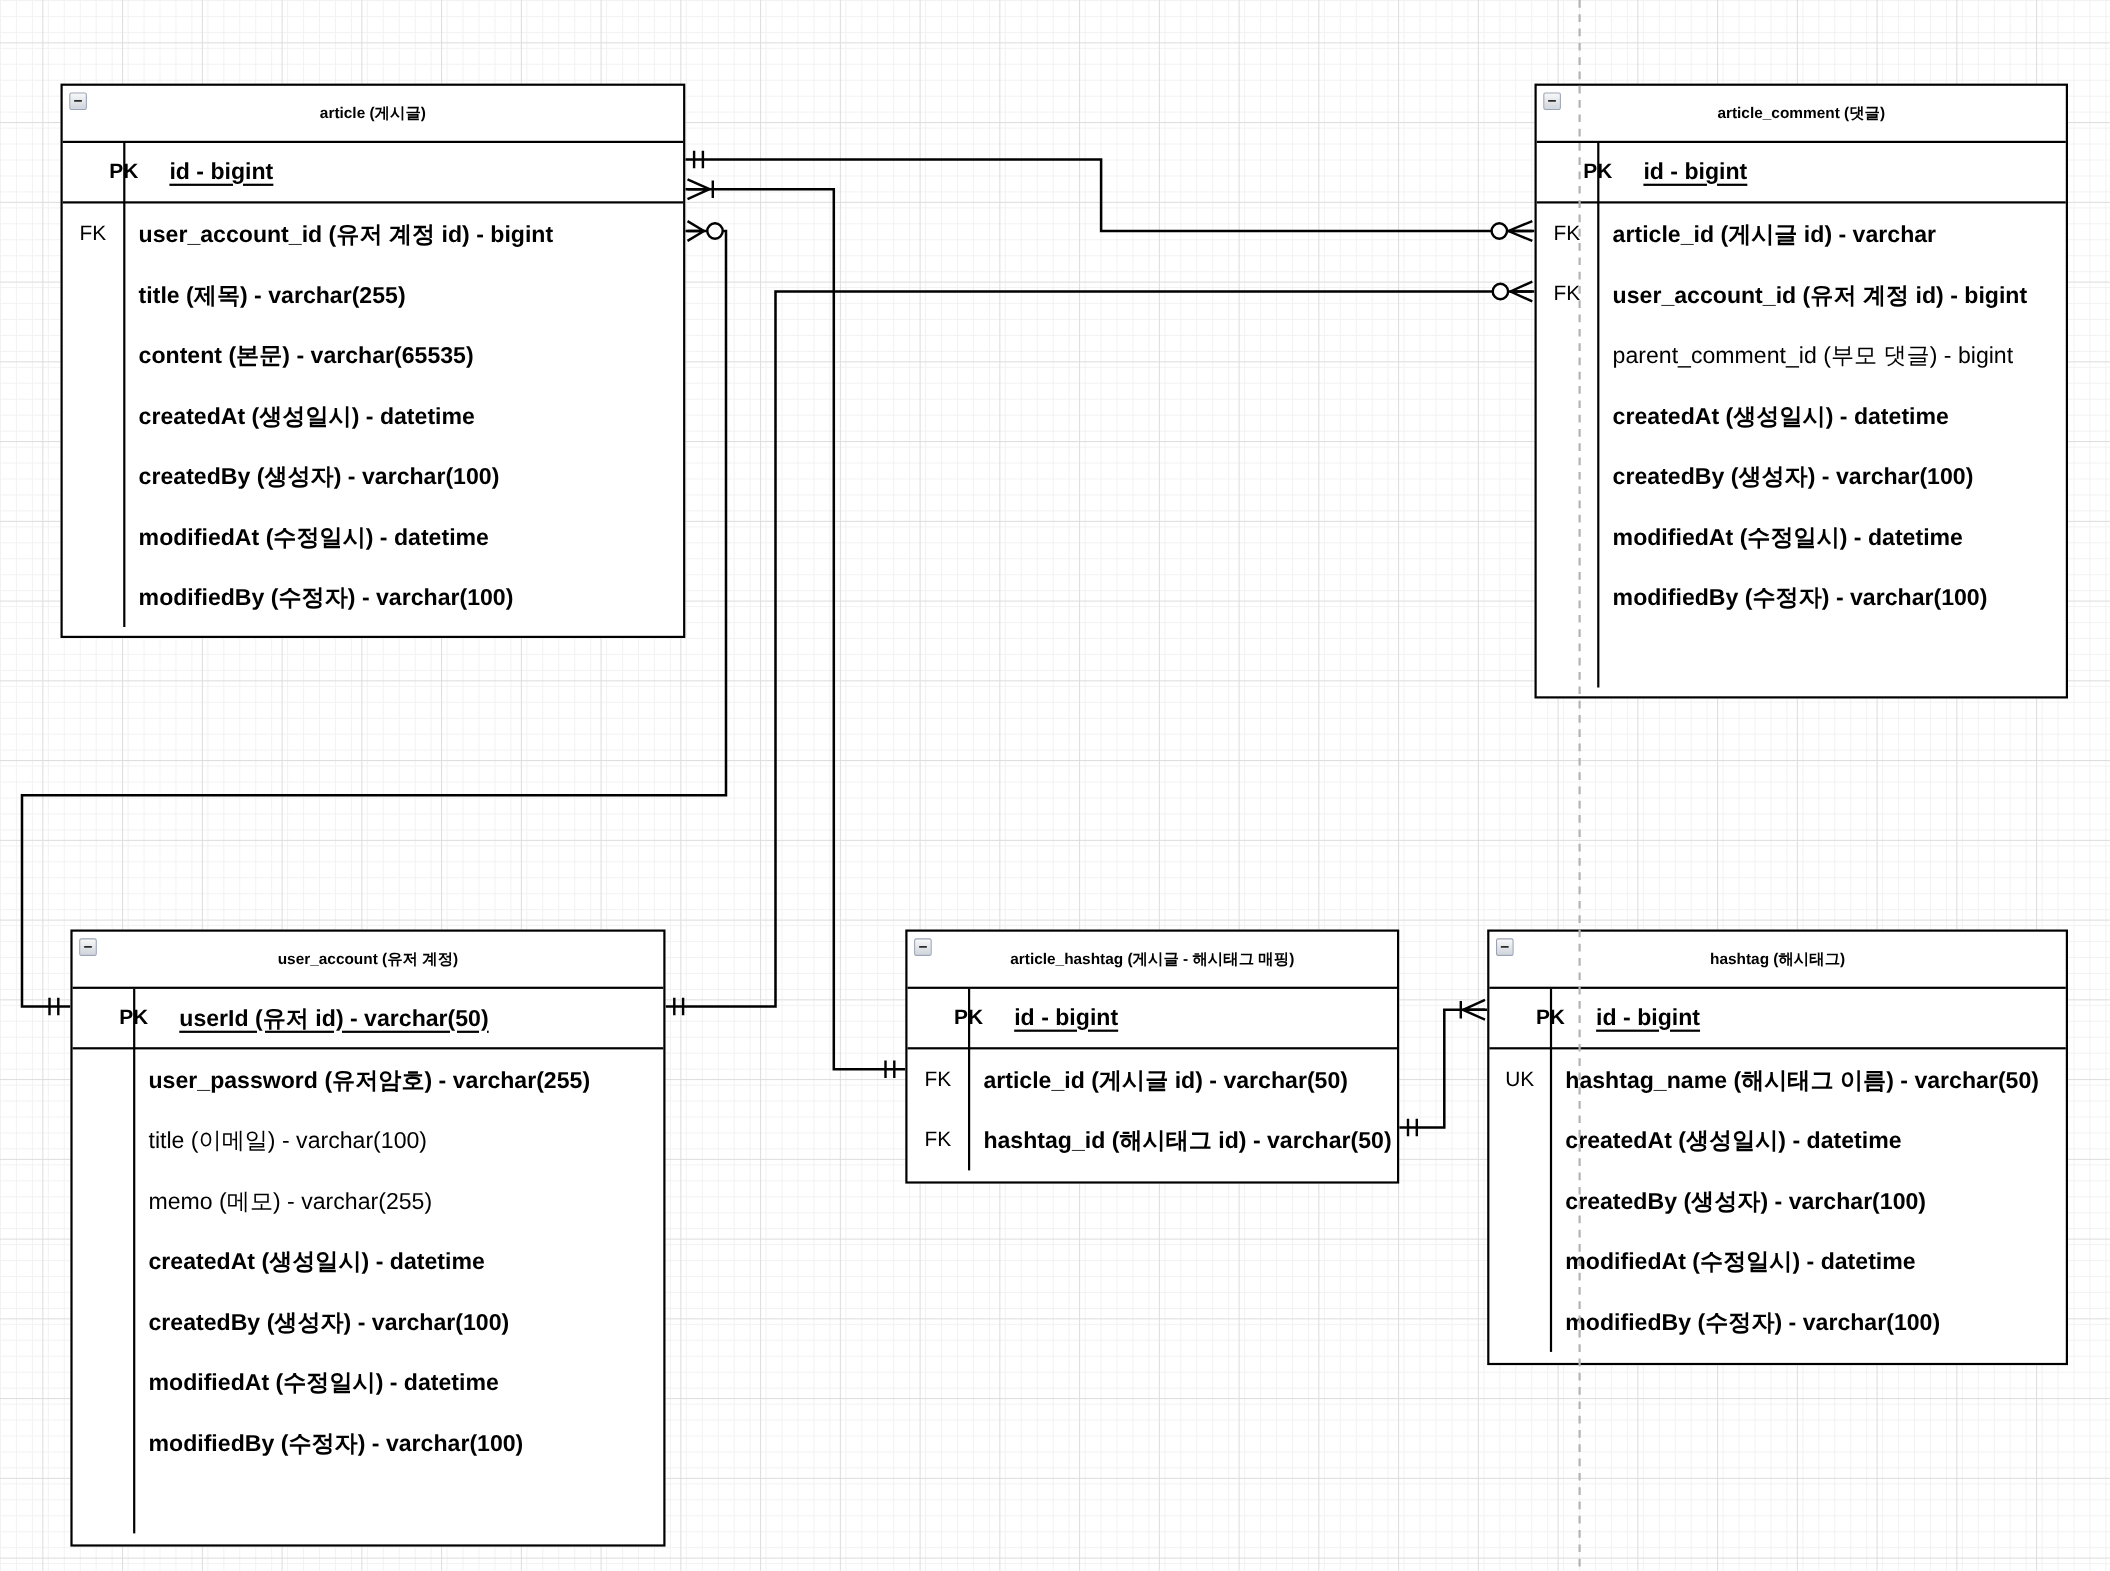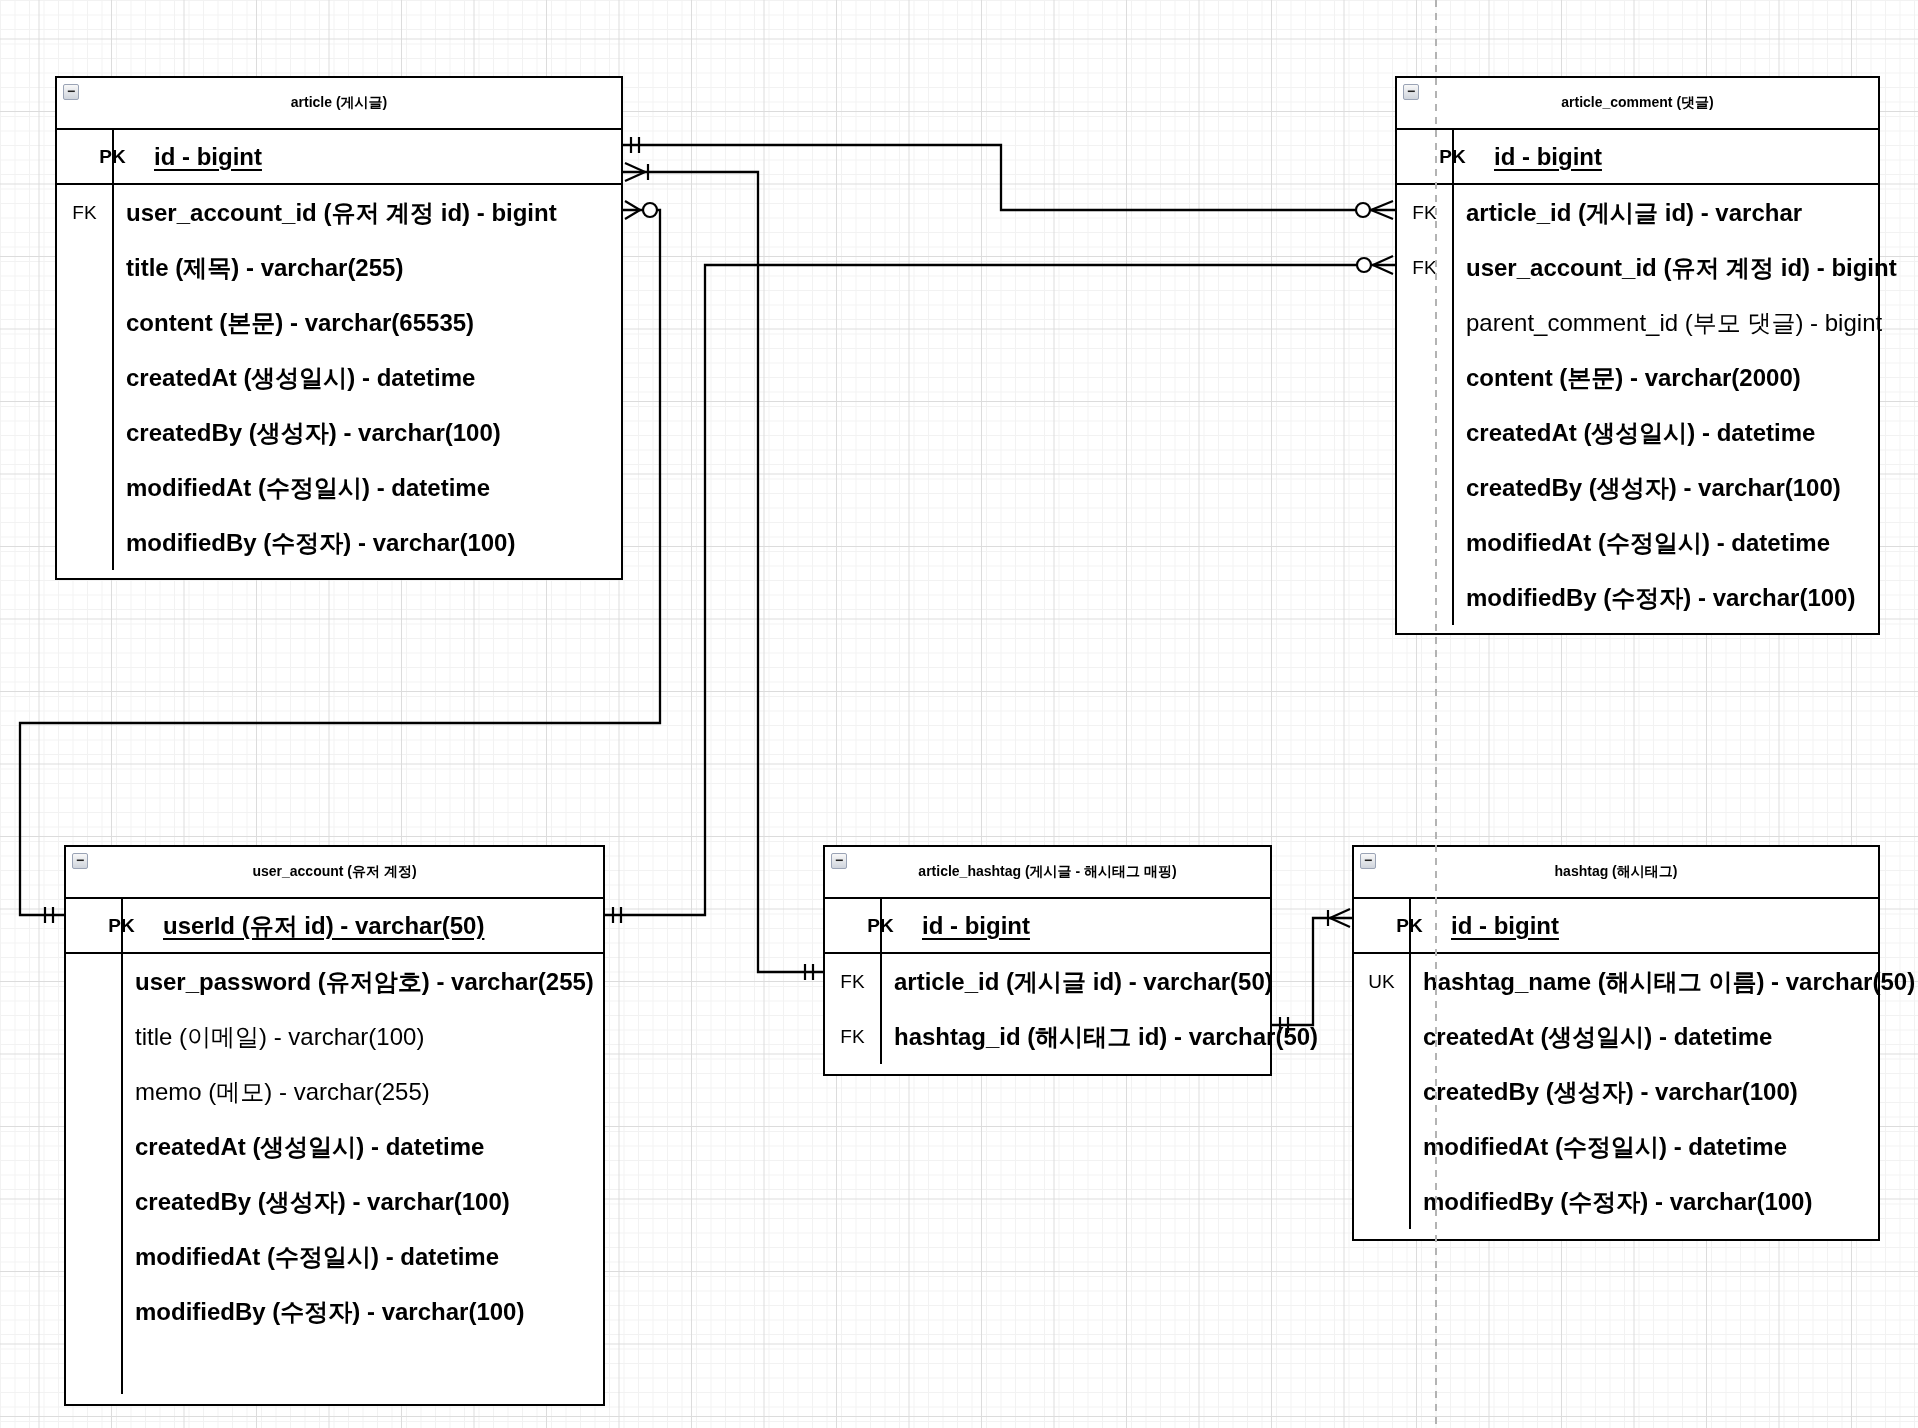--- a/index.html
+++ b/index.html
@@ -28,21 +28,21 @@
   }
   .thead{
     height:52px;box-sizing:border-box;border-bottom:2px solid #000;
     display:flex;align-items:center;justify-content:center;
     font-size:14px;font-weight:bold;white-space:nowrap;
   }
   .tbody{position:relative;}
   .vdiv{position:absolute;left:55px;top:0;width:2px;background:#000;}
   .row{display:flex;align-items:center;height:55px;box-sizing:border-box;white-space:nowrap;}
   .row .key{flex:0 0 55px;width:55px;text-align:center;font-size:19px;}
-  .row .val{padding-left:14px;font-size:24px;}
+  .row .val{padding-left:14px;font-size:21px;}
   .row.pk{border-bottom:2px solid #000;}
   .row.pk .key{font-weight:bold;padding-left:28px;}
   .row.pk .val{font-weight:bold;text-decoration:underline;text-decoration-thickness:2px;text-underline-offset:4px;}
   .row.b .val{font-weight:bold;}
   .edge{stroke:#000;stroke-width:2.3;fill:none;}
   .mark{stroke:#000;stroke-width:2.2;fill:none;}
   .mark-circle{stroke:#000;stroke-width:2.2;fill:#fff;}
 </style>
 </head>
 <body>
@@ -161,24 +161,20 @@
       <div class="row b">
           <span class="key">FK</span>
           <span class="val">user_account_id (유저 계정 id) - bigint</span>
         </div>
       <div class="row">
           <span class="key"></span>
           <span class="val">parent_comment_id (부모 댓글) - bigint</span>
         </div>
       <div class="row b">
           <span class="key"></span>
-          <span class="val">content (본문) - varchar(2000)</span>
-        </div>
-      <div class="row b">
-          <span class="key"></span>
           <span class="val">createdAt (생성일시) - datetime</span>
         </div>
       <div class="row b">
           <span class="key"></span>
           <span class="val">createdBy (생성자) - varchar(100)</span>
         </div>
       <div class="row b">
           <span class="key"></span>
           <span class="val">modifiedAt (수정일시) - datetime</span>
         </div>

